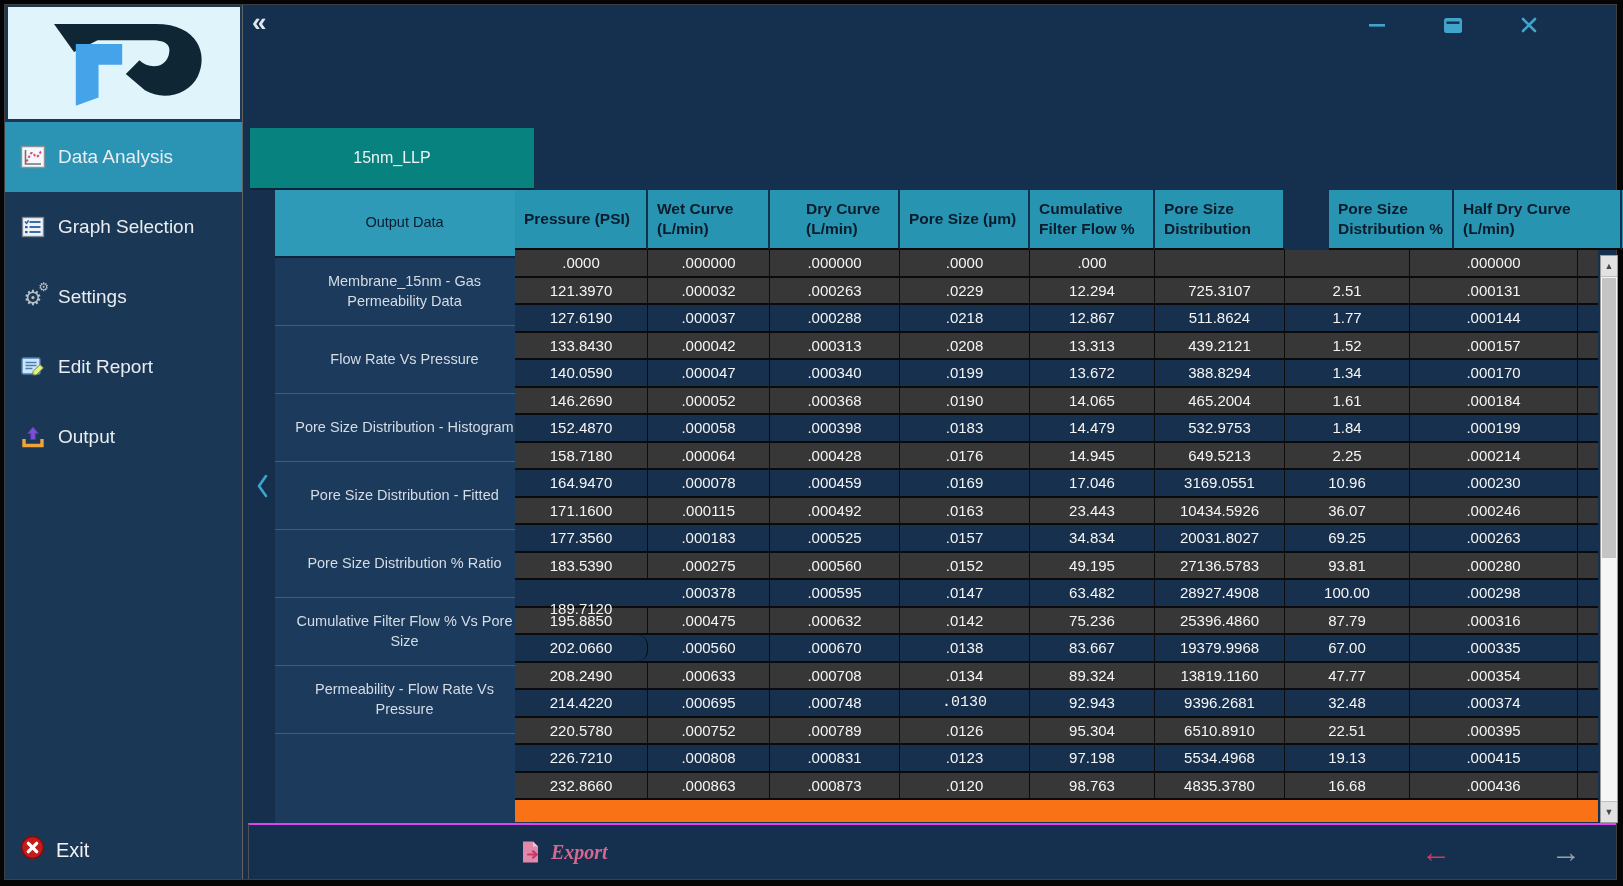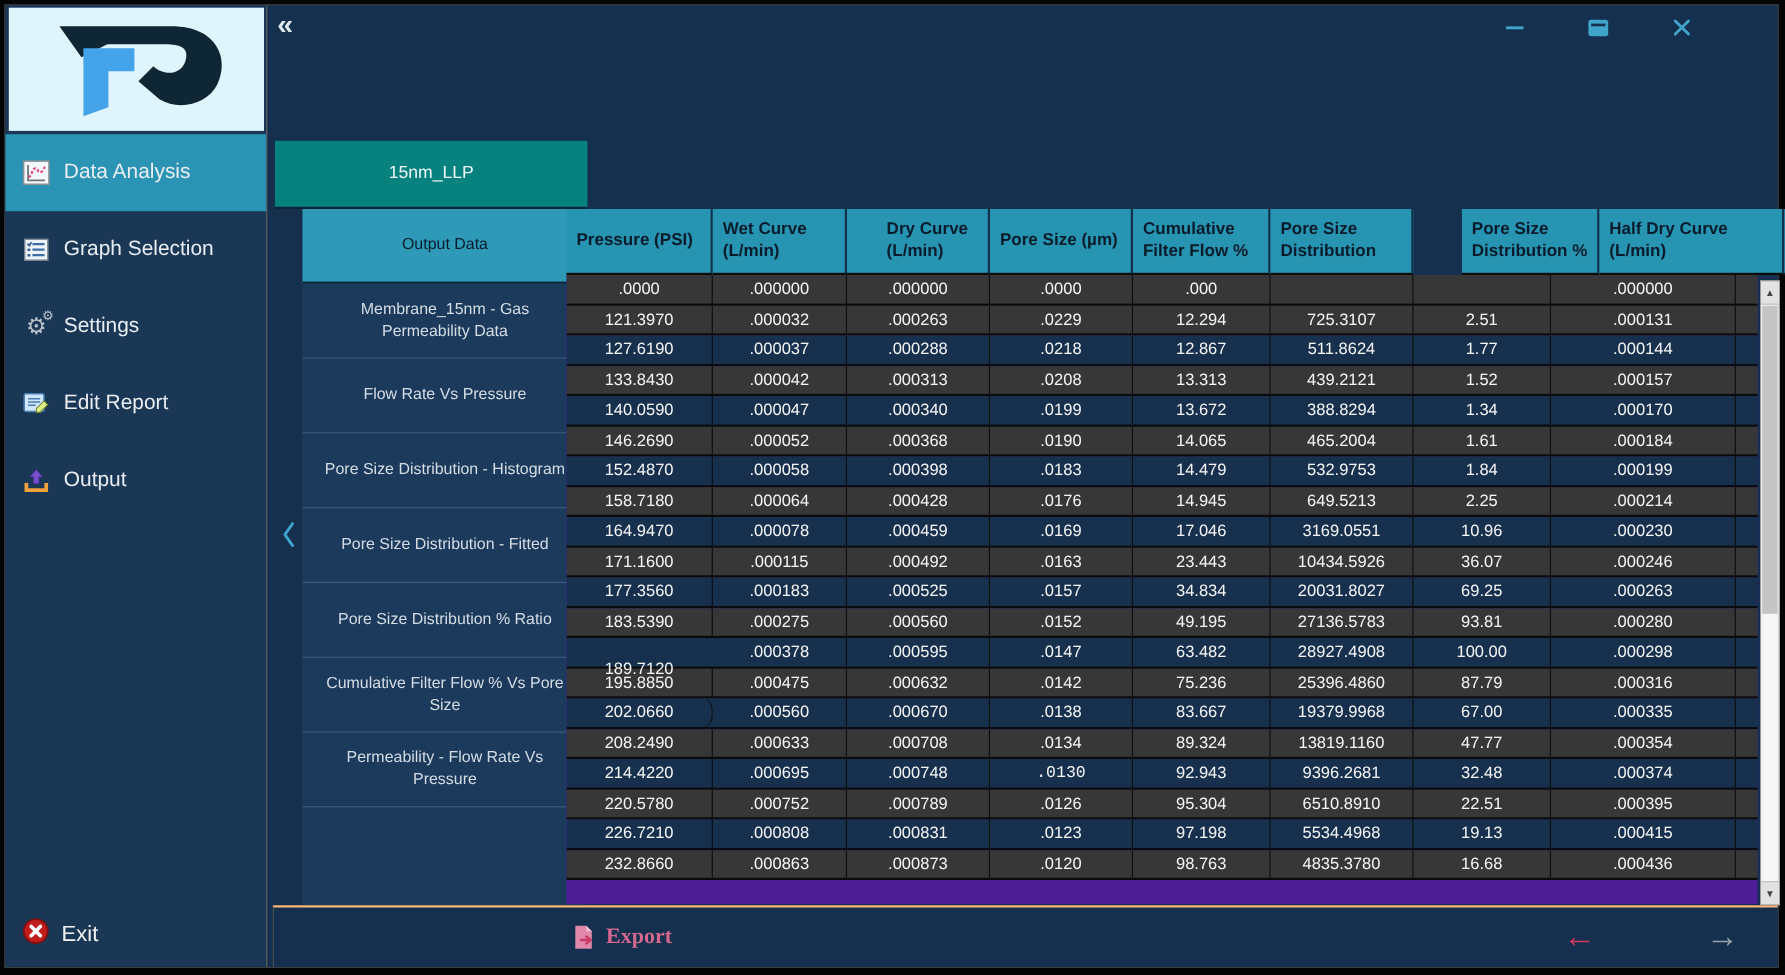--- a/index.html
+++ b/index.html
@@ -43,39 +43,39 @@
             padding:0 14px;box-sizing:border-box;color:#d5dce4;font-size:14.5px;line-height:1.35;
             border-bottom:1px solid #3b5e82;}
   .nav-item.selected{background:#2e9ab8;color:#0b1d2c;border-bottom:2px solid #0d2438;}
 
   
   .tbl{position:absolute;left:272px;top:185px;width:1083px;}
   .tbl-head{display:flex;height:60px;}
   .th{background:#2794b2;color:#0a1c2b;font-weight:bold;font-size:15.5px;line-height:1.3;
       display:flex;align-items:center;padding:4px 4px 4px 9px;box-sizing:border-box;
       border-right:2px solid #123049;border-bottom:2px solid #0b0b0b;}
-  .tbl-body{height:572px;overflow:hidden;background:#4c1d95;}
+  .tbl-body{height:572px;overflow:hidden;background:#f97316;}
   .tr{display:flex;height:27.5px;box-sizing:border-box;border-bottom:2px solid #0b0b0b;}
   .tr.odd{background:#373737;}
   .tr.even{background:#17304d;}
   .td{display:flex;align-items:center;justify-content:center;color:#f5f5f5;font-size:15px;
       box-sizing:border-box;border-right:1px solid #0c0c0c;}
 
   
   .vscroll{position:absolute;left:1357px;top:250px;width:18px;height:568px;background:#f6f6f6;
            border:1px solid #9b9b9b;box-sizing:border-box;}
   .sc-btn{position:absolute;left:0;width:100%;height:20px;background:#e2e2e2;color:#474747;
           font-size:9px;display:flex;align-items:center;justify-content:center;}
   .sc-btn.up{top:0;border-bottom:1px solid #bdbdbd;}
   .sc-btn.down{bottom:0;border-top:1px solid #bdbdbd;}
   .sc-thumb{position:absolute;left:1px;top:22px;width:14px;height:280px;background:#c4c4c4;}
 
   
   .bottom-bar{position:absolute;left:5px;right:0;top:818px;bottom:0;background:#14304e;
-              border-top:2px solid #fdba74;border-left:1px solid #515151;box-sizing:border-box;}
+              border-top:2px solid #d946ef;border-left:1px solid #515151;box-sizing:border-box;font-style:italic;}
   .export-btn{position:absolute;left:272px;top:50%;transform:translateY(-50%);
               display:flex;align-items:center;gap:10px;color:#d4688f;
               font-family:"Liberation Serif",serif;font-weight:bold;font-size:20px;}
   .arrow{position:absolute;top:50%;transform:translateY(-50%);font-size:30px;font-weight:bold;}
   .arrow.back{left:1172px;color:#d2375f;}
   .arrow.fwd{left:1302px;color:#99a1aa;}
 </style>
 </head>
 <body>
 

